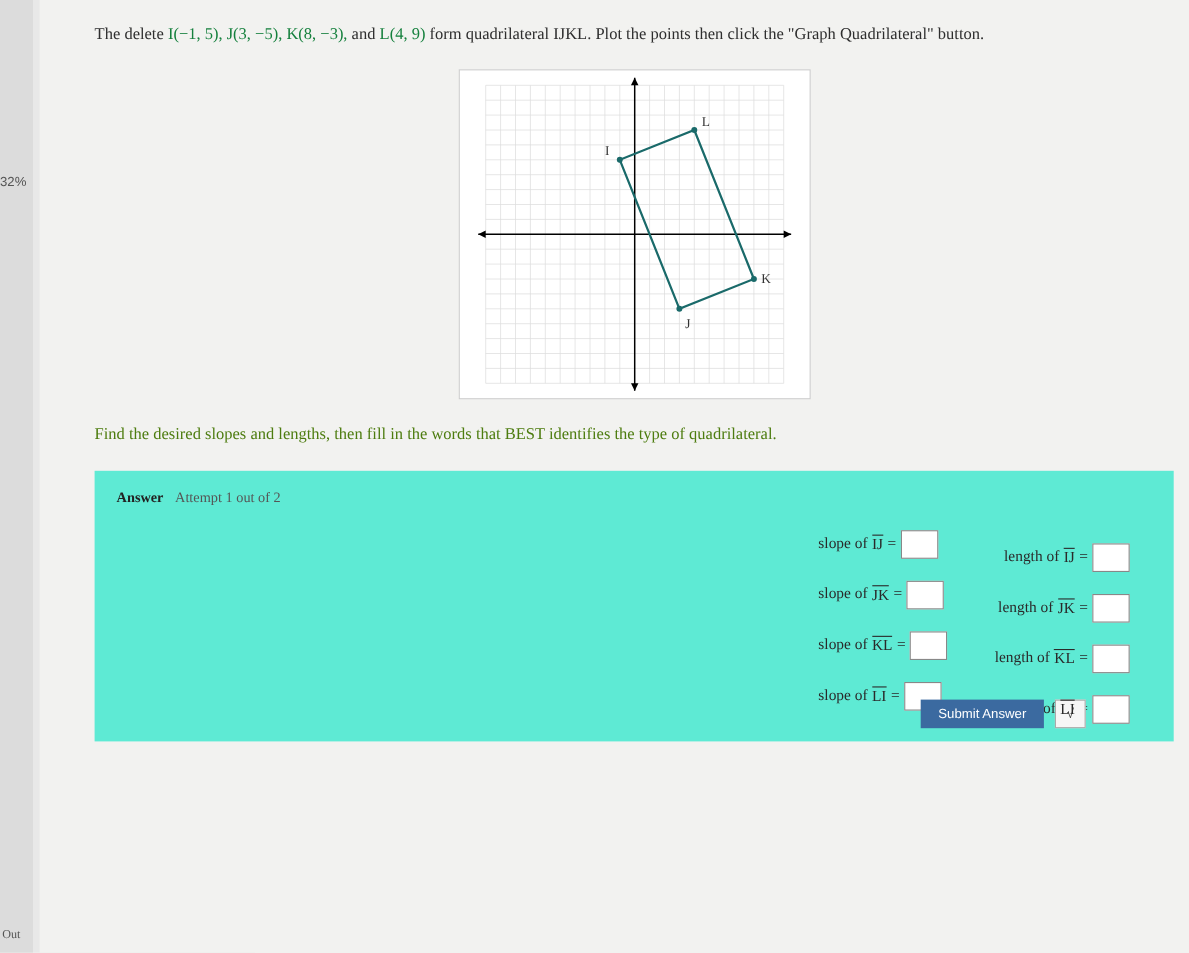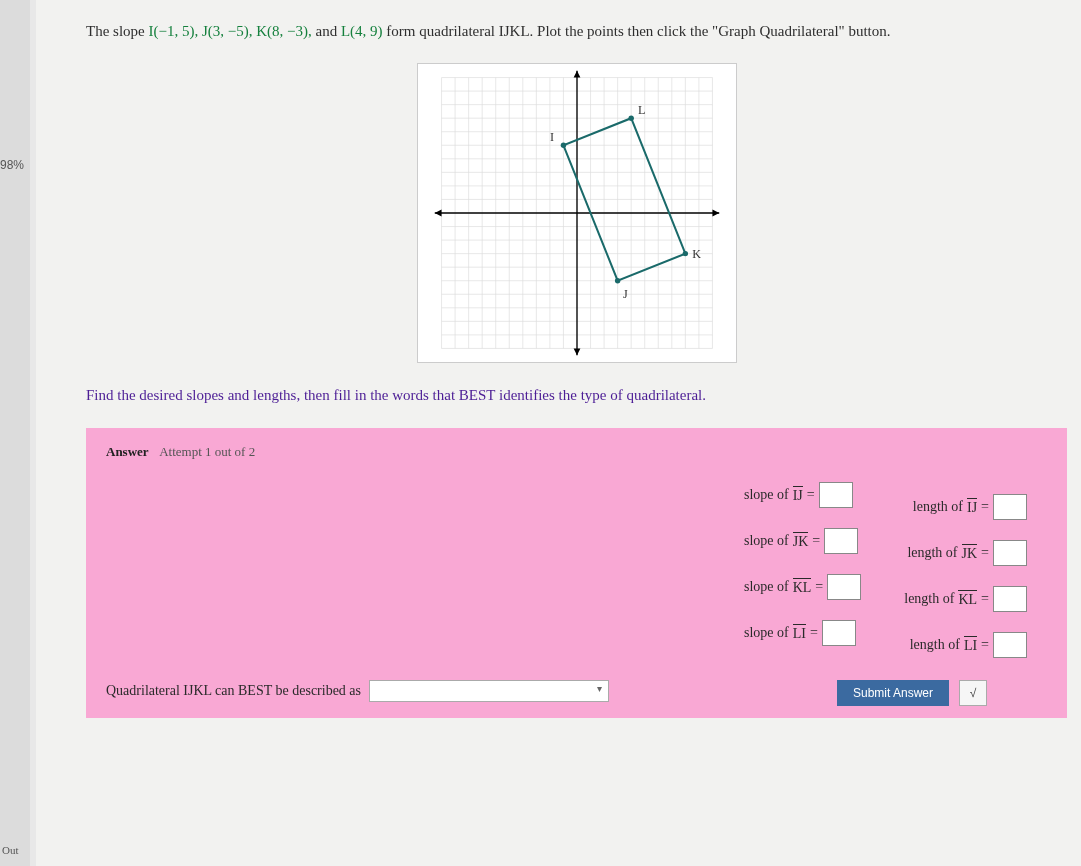--- a/index.html
+++ b/index.html
@@ -59,24 +59,24 @@
   }
   .graph-wrap {
     display: flex;
     justify-content: center;
     margin-bottom: 24px;
   }
   svg.graph { background: #fff; border: 1px solid #ccc; }
   .instruction2 {
     font-size: 15px;
     margin: 12px 0 24px 0;
-    color: #4c1d95;
+    color: #4d7c0f;
   }
   .answer-block {
-    background: #f9a8d4;
+    background: #5eead4;
     padding: 16px 20px 12px 20px;
   }
   .answer-header {
     font-size: 13px;
     color: #555;
     margin-bottom: 22px;
   }
   .answer-header b { color: #222; font-weight: bold; margin-right: 8px; }
   .cols {
     display: flex;
@@ -159,28 +159,28 @@
     background: #f6f6f6;
     font-size: 12px;
     color: #444;
     cursor: pointer;
   }
 </style>
 </head>
 <body>
 
 <div class="left-strip">
-  <div class="progress-tag">98%</div>
+  <div class="progress-tag">32%</div>
   <div class="out-tag">Out</div>
 </div>
 
 <div class="page">
 
   <p class="question-text">
-    <span>The slope </span>
+    <span>The delete </span>
     <span class="teal">I(−1, 5), J(3, −5), K(8, −3),</span>
     <span> and </span>
     <span class="teal">L(4, 9)</span>
     <span> form quadrilateral IJKL. Plot the points then click the "Graph Quadrilateral" button.</span>
   </p>
 
 
   <div class="graph-wrap">
     <svg class="graph" width="320" height="300" viewBox="-11 -11 22 22">
       <g transform="scale(1,-1)">
@@ -304,23 +304,19 @@
         </div>
         <div class="field-row">
           <span>length of </span>
           <span class="seg">LI</span>
           <span> = </span>
           <input class="box-input" style="">
         </div>
       </div>
     </div>
 
-    <div class="describe-row">
-      <span>Quadrilateral IJKL can BEST be described as</span>
-      <div class="dropdown"></div>
-    </div>
 
     <div class="submit-row">
       <button class="submit-btn">Submit Answer</button>
       <button class="calc-btn">√</button>
     </div>
   </div>
 </div>
 
 </body></html>

